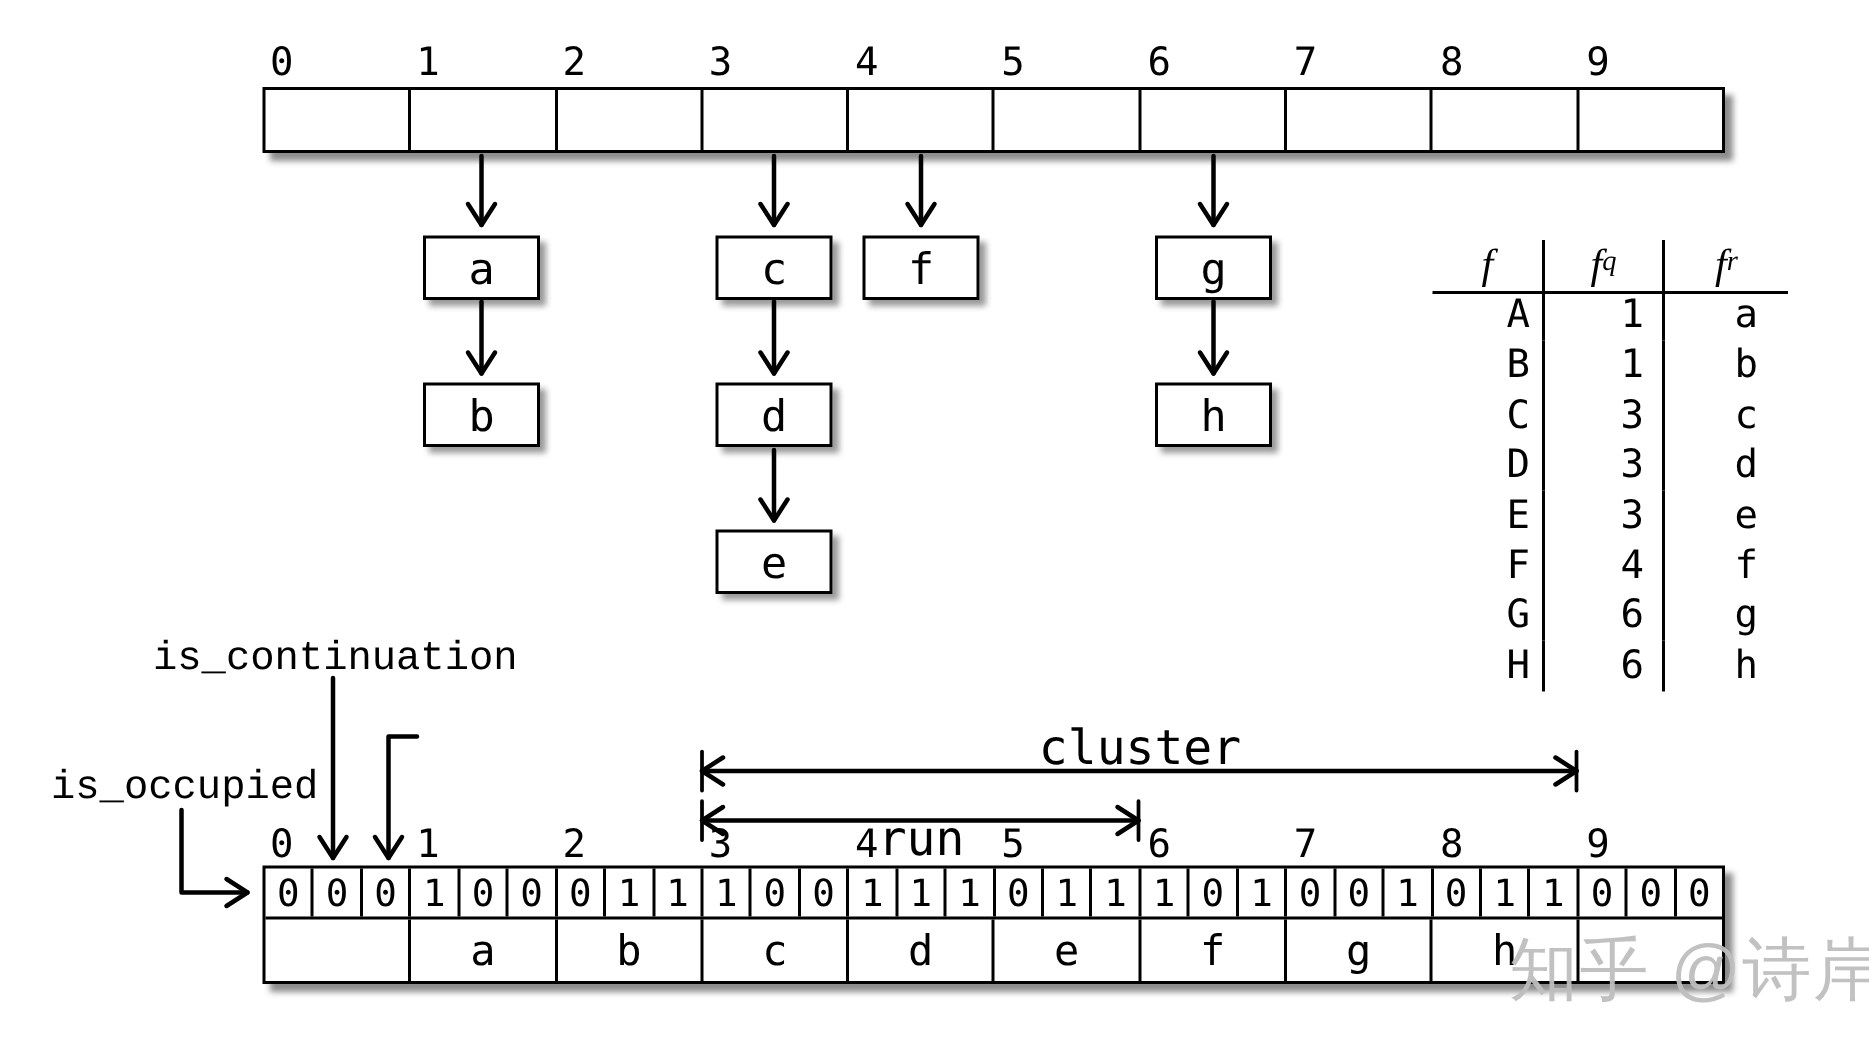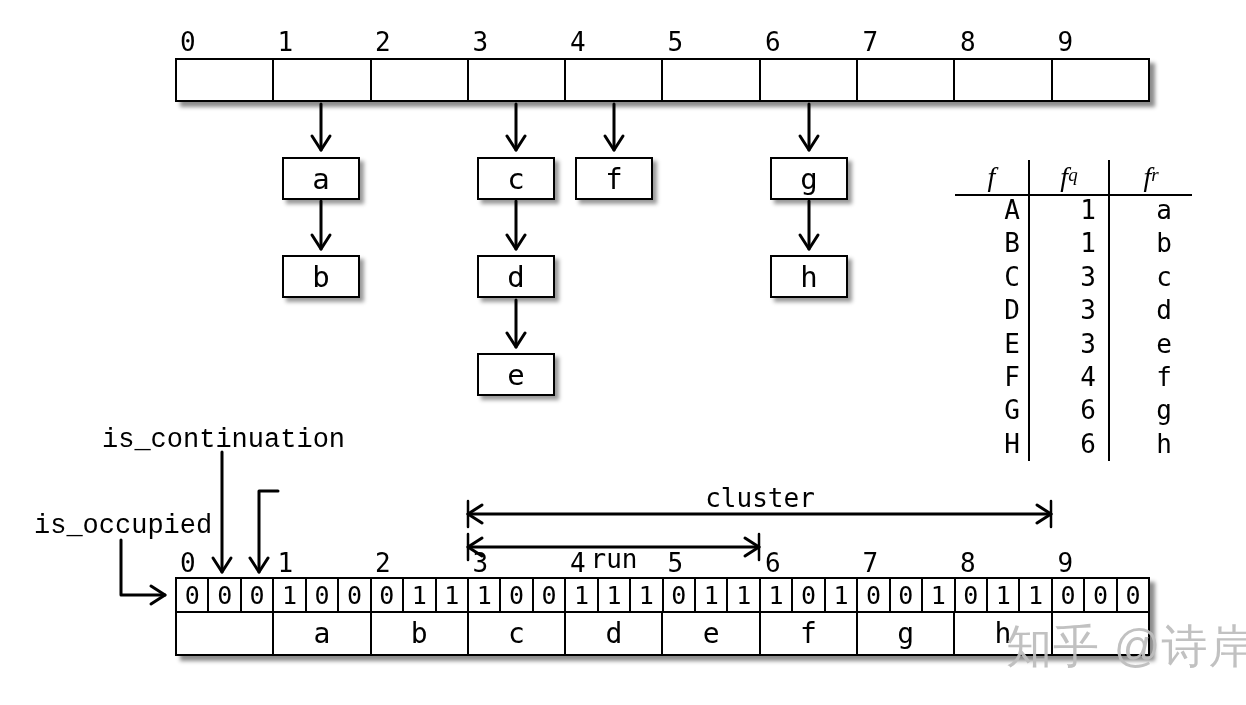--- a/index.html
+++ b/index.html
@@ -35,21 +35,21 @@
                    font-size:26px;box-sizing:border-box;}
   .fp-table .c1{padding-right:8px;}
   .fp-table .c2{padding-right:12px;}
   .fp-table .c3{padding-right:20px;}
 
   
   .flag{position:absolute;font-family:"Liberation Mono",monospace;font-weight:normal;
         font-size:27px;line-height:27px;white-space:nowrap;}
 
   
-  .spanlabel{position:absolute;transform:translateX(-50%);font-size:26px;line-height:26px;}
+  .spanlabel{position:absolute;transform:translateX(-50%);font-size:32px;line-height:26px;}
 
   
   .rows-wrap{position:absolute;left:175px;top:577px;width:975px;border:2.5px solid #000;
              background:#fff;box-sizing:border-box;box-shadow:5px 5px 4px rgba(0,0,0,0.45);}
   .bit-row{display:flex;height:32px;border-bottom:2px solid #000;}
   .bit-row .bit{flex:1;border-right:2px solid #000;display:flex;align-items:center;
                 justify-content:center;font-size:25px;}
   .bit-row .bit:last-child{border-right:none;}
   .val-row{display:flex;height:41px;}
   .val-row .val{flex:1;border-right:2px solid #000;display:flex;align-items:center;

